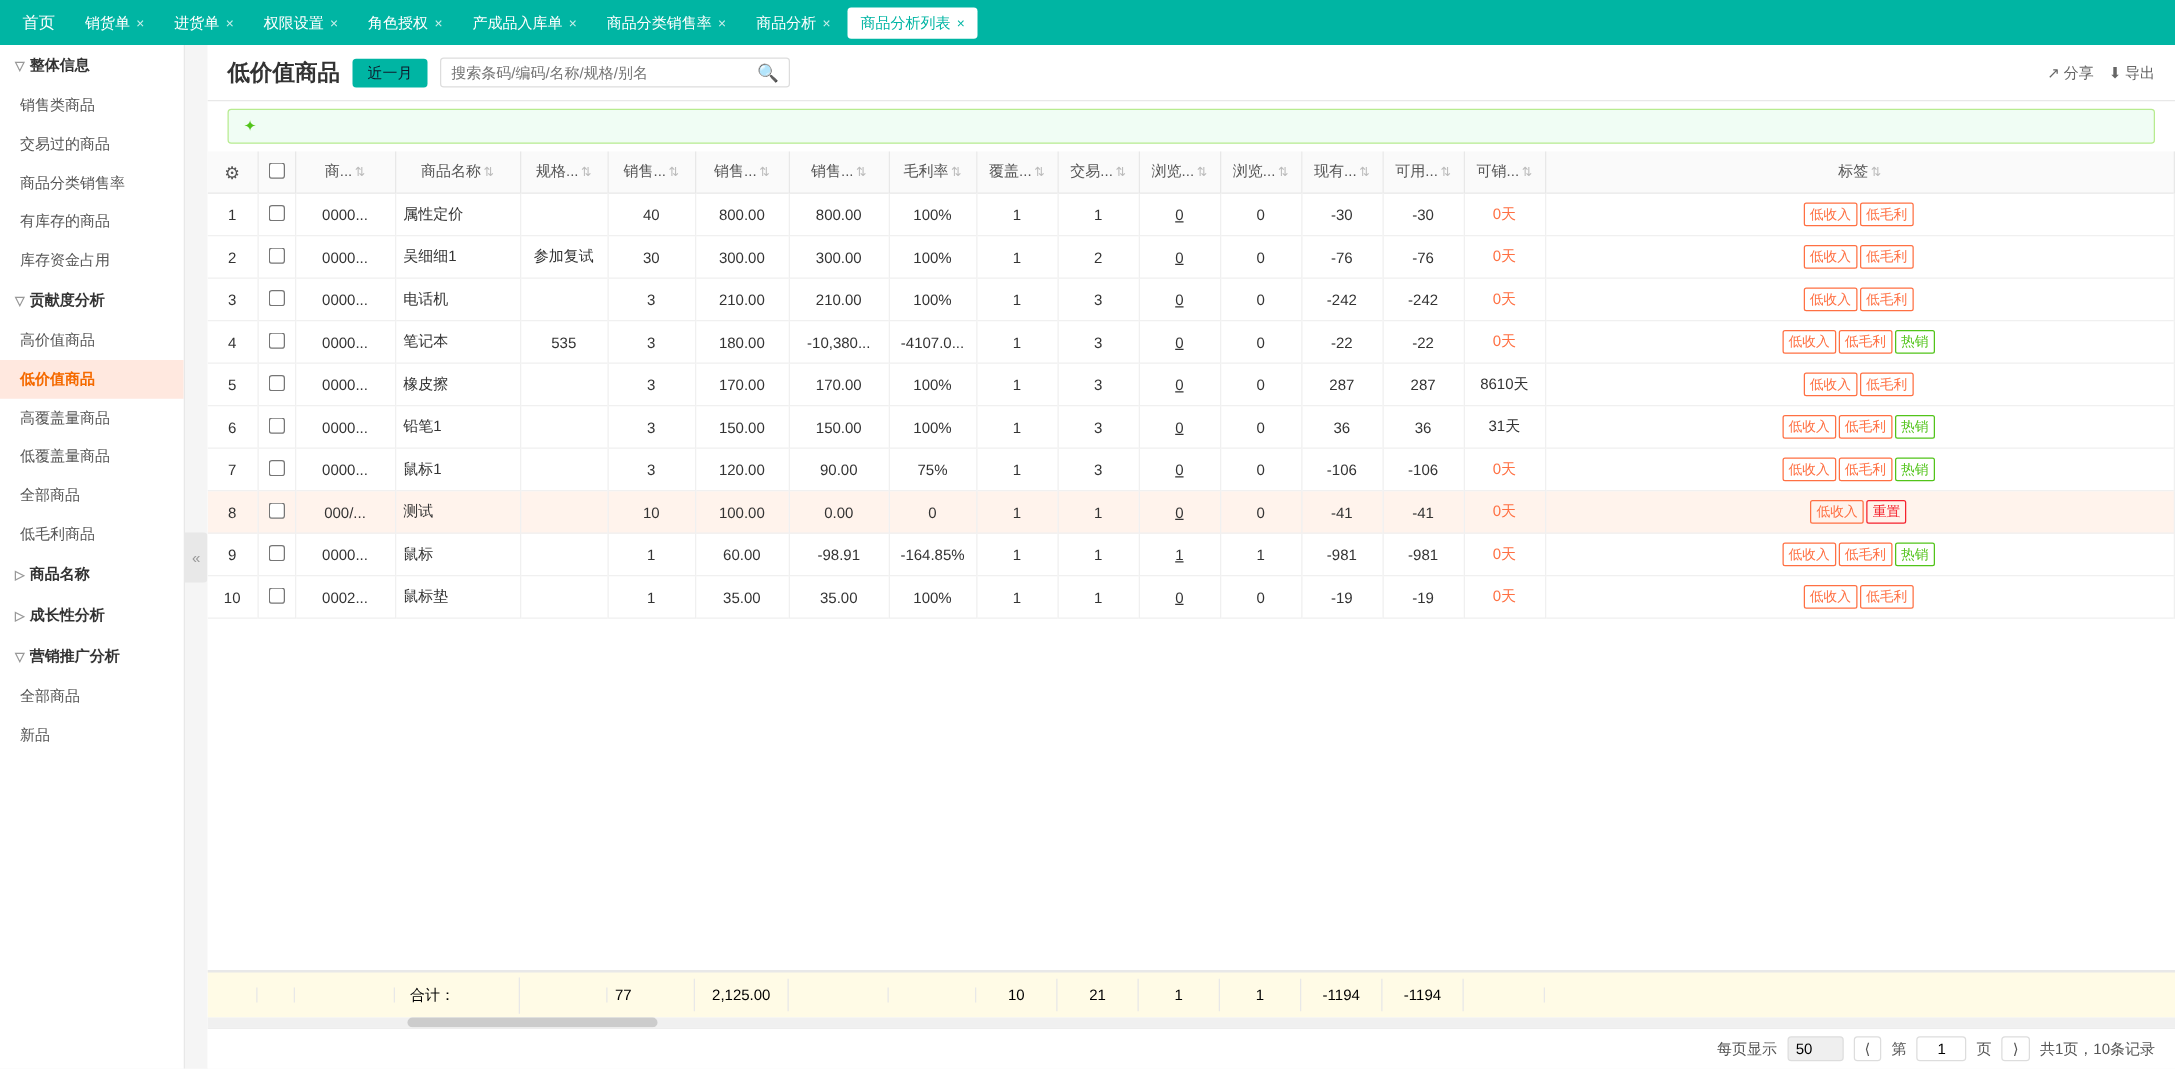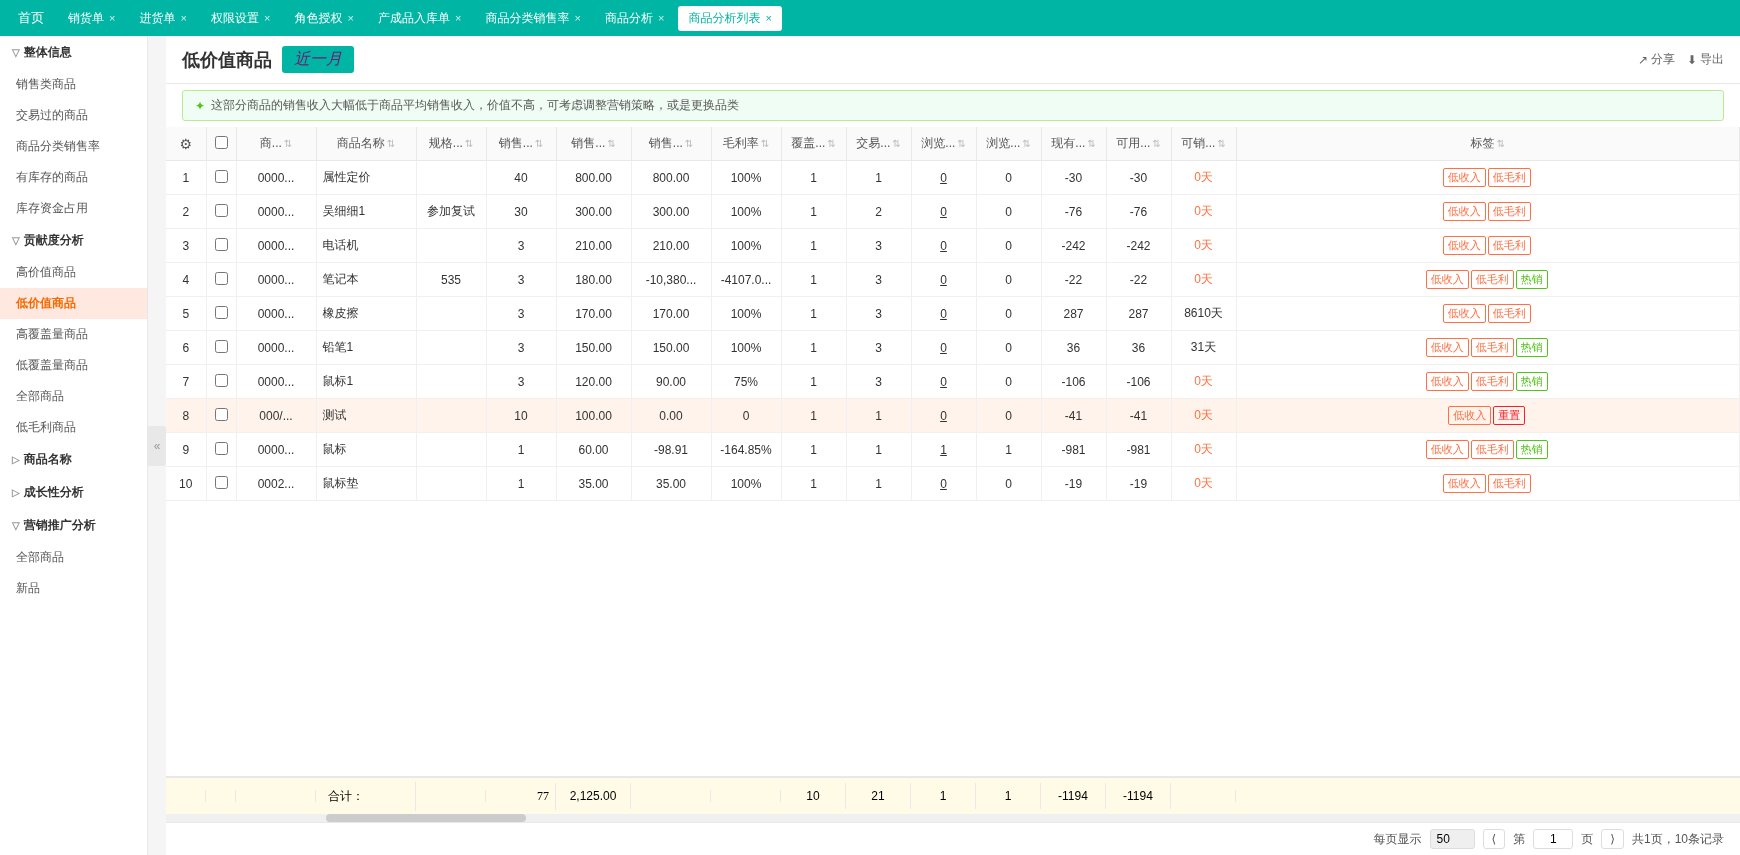--- a/index.html
+++ b/index.html
@@ -79,27 +79,26 @@
       border-bottom: 1px solid #e8e8e8;
       gap: 10px;
     }
     .page-title {
       font-size: 18px;
       font-weight: bold;
       color: #333;
     }
     .filter-btn {
       background: #00b5a3;
-      color: #701a75;
+      color: #0f172a;
       border: none;
       padding: 3px 12px;
       border-radius: 3px;
       cursor: pointer;
-      font-size: 16px;
-      font-style: italic;
+      font-size: 12px;
     }
     .search-box {
       display: flex;
       align-items: center;
       border: 1px solid #ddd;
       border-radius: 3px;
       padding: 3px 8px;
       gap: 6px;
       flex: 1;
       max-width: 280px;
@@ -331,35 +330,38 @@
     <div class="sidebar-item">新品</div>
   </div>
 
   <div class="collapse-btn">«</div>
 
   <div class="content">
 
     <div class="content-header">
       <span class="page-title">低价值商品</span>
       <button class="filter-btn">近一月</button>
+      <div class="search-box">
+        <input type="text" placeholder="搜索条码/编码/名称/规格/别名" style="">
+        <span class="search-icon">🔍</span>
+      </div>
       <div class="header-actions">
         <div class="action-btn">
           <span>↗</span>
           <span>分享</span>
         </div>
         <div class="action-btn">
           <span>⬇</span>
           <span>导出</span>
         </div>
       </div>
     </div>
 
     <div class="alert-bar">
       <span class="alert-icon">✦</span>
-      <span>这部分商品的销售收入大幅低于商品平均销售收入，价值不高，可考虑调整营销策略，或是更换品类</span>
     </div>
 
     <div class="table-wrapper">
       <table>
         <thead>
           <tr>
             <th style="width:40px"><span class="gear-icon">⚙</span></th>
             <th style="width:30px"><input type="checkbox" style=""></th>
             <th style="width:80px">商...<span class="sort-icon">⇅</span></th>
             <th style="width:100px">商品名称<span class="sort-icon">⇅</span></th>
@@ -572,21 +574,21 @@
           </tbody>
       </table>
     </div>
 
     <div style="background:#fffbe6; border-top:2px solid #e8e8e8; display:flex; align-items:center; min-height:38px; font-size:12px;">
       <div style="width:40px; padding:6px; text-align:center; border-right:1px solid #e8e8e8;"></div>
       <div style="width:30px; padding:6px; border-right:1px solid #e8e8e8;"></div>
       <div style="width:80px; padding:6px; text-align:center; border-right:1px solid #e8e8e8;"></div>
       <div style="width:100px; padding:6px 6px 6px 12px; border-right:1px solid #e8e8e8; font-weight:normal;">合计：</div>
       <div style="width:70px; padding:6px; border-right:1px solid #e8e8e8;"></div>
-      <div style="width:70px; padding:6px; text-align:right; border-right:1px solid #e8e8e8;font-family:Liberation Serif, serif;">77</div>
+      <div style="width:70px; padding:6px; text-align:left; border-right:1px solid #e8e8e8;">77</div>
       <div style="width:75px; padding:6px; text-align:center; border-right:1px solid #e8e8e8;">2,125.00</div>
       <div style="width:80px; padding:6px; border-right:1px solid #e8e8e8;"></div>
       <div style="width:70px; padding:6px; border-right:1px solid #e8e8e8;"></div>
       <div style="width:65px; padding:6px; text-align:center; border-right:1px solid #e8e8e8;">10</div>
       <div style="width:65px; padding:6px; text-align:center; border-right:1px solid #e8e8e8;">21</div>
       <div style="width:65px; padding:6px; text-align:center; border-right:1px solid #e8e8e8;">1</div>
       <div style="width:65px; padding:6px; text-align:center; border-right:1px solid #e8e8e8;">1</div>
       <div style="width:65px; padding:6px; text-align:center; border-right:1px solid #e8e8e8;">-1194</div>
       <div style="width:65px; padding:6px; text-align:center; border-right:1px solid #e8e8e8;">-1194</div>
       <div style="width:65px; padding:6px; border-right:1px solid #e8e8e8;"></div>

